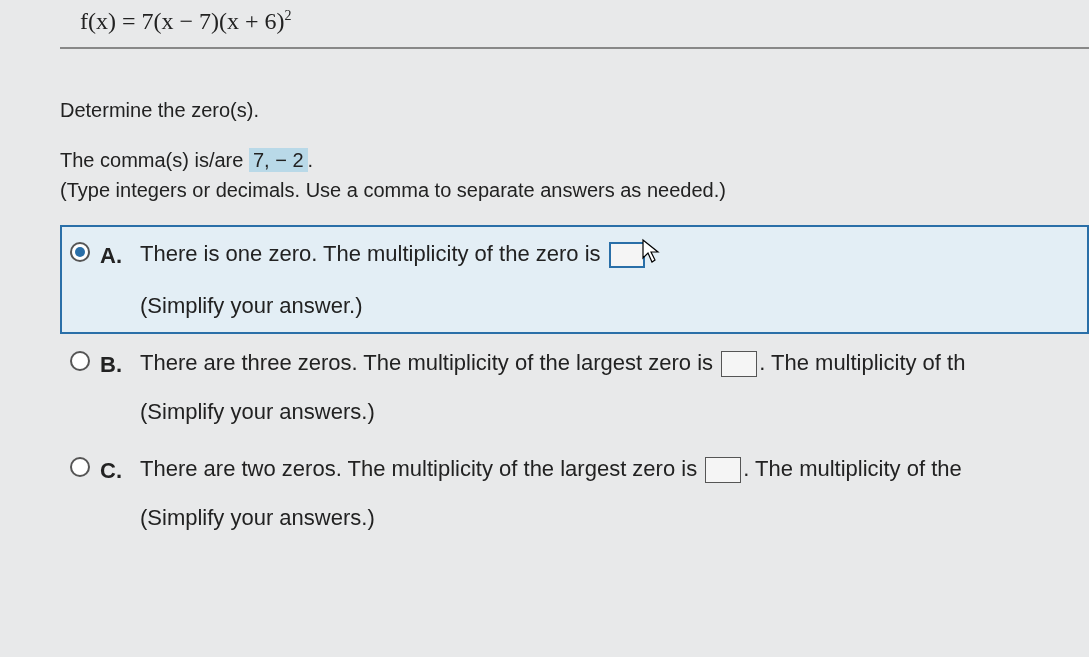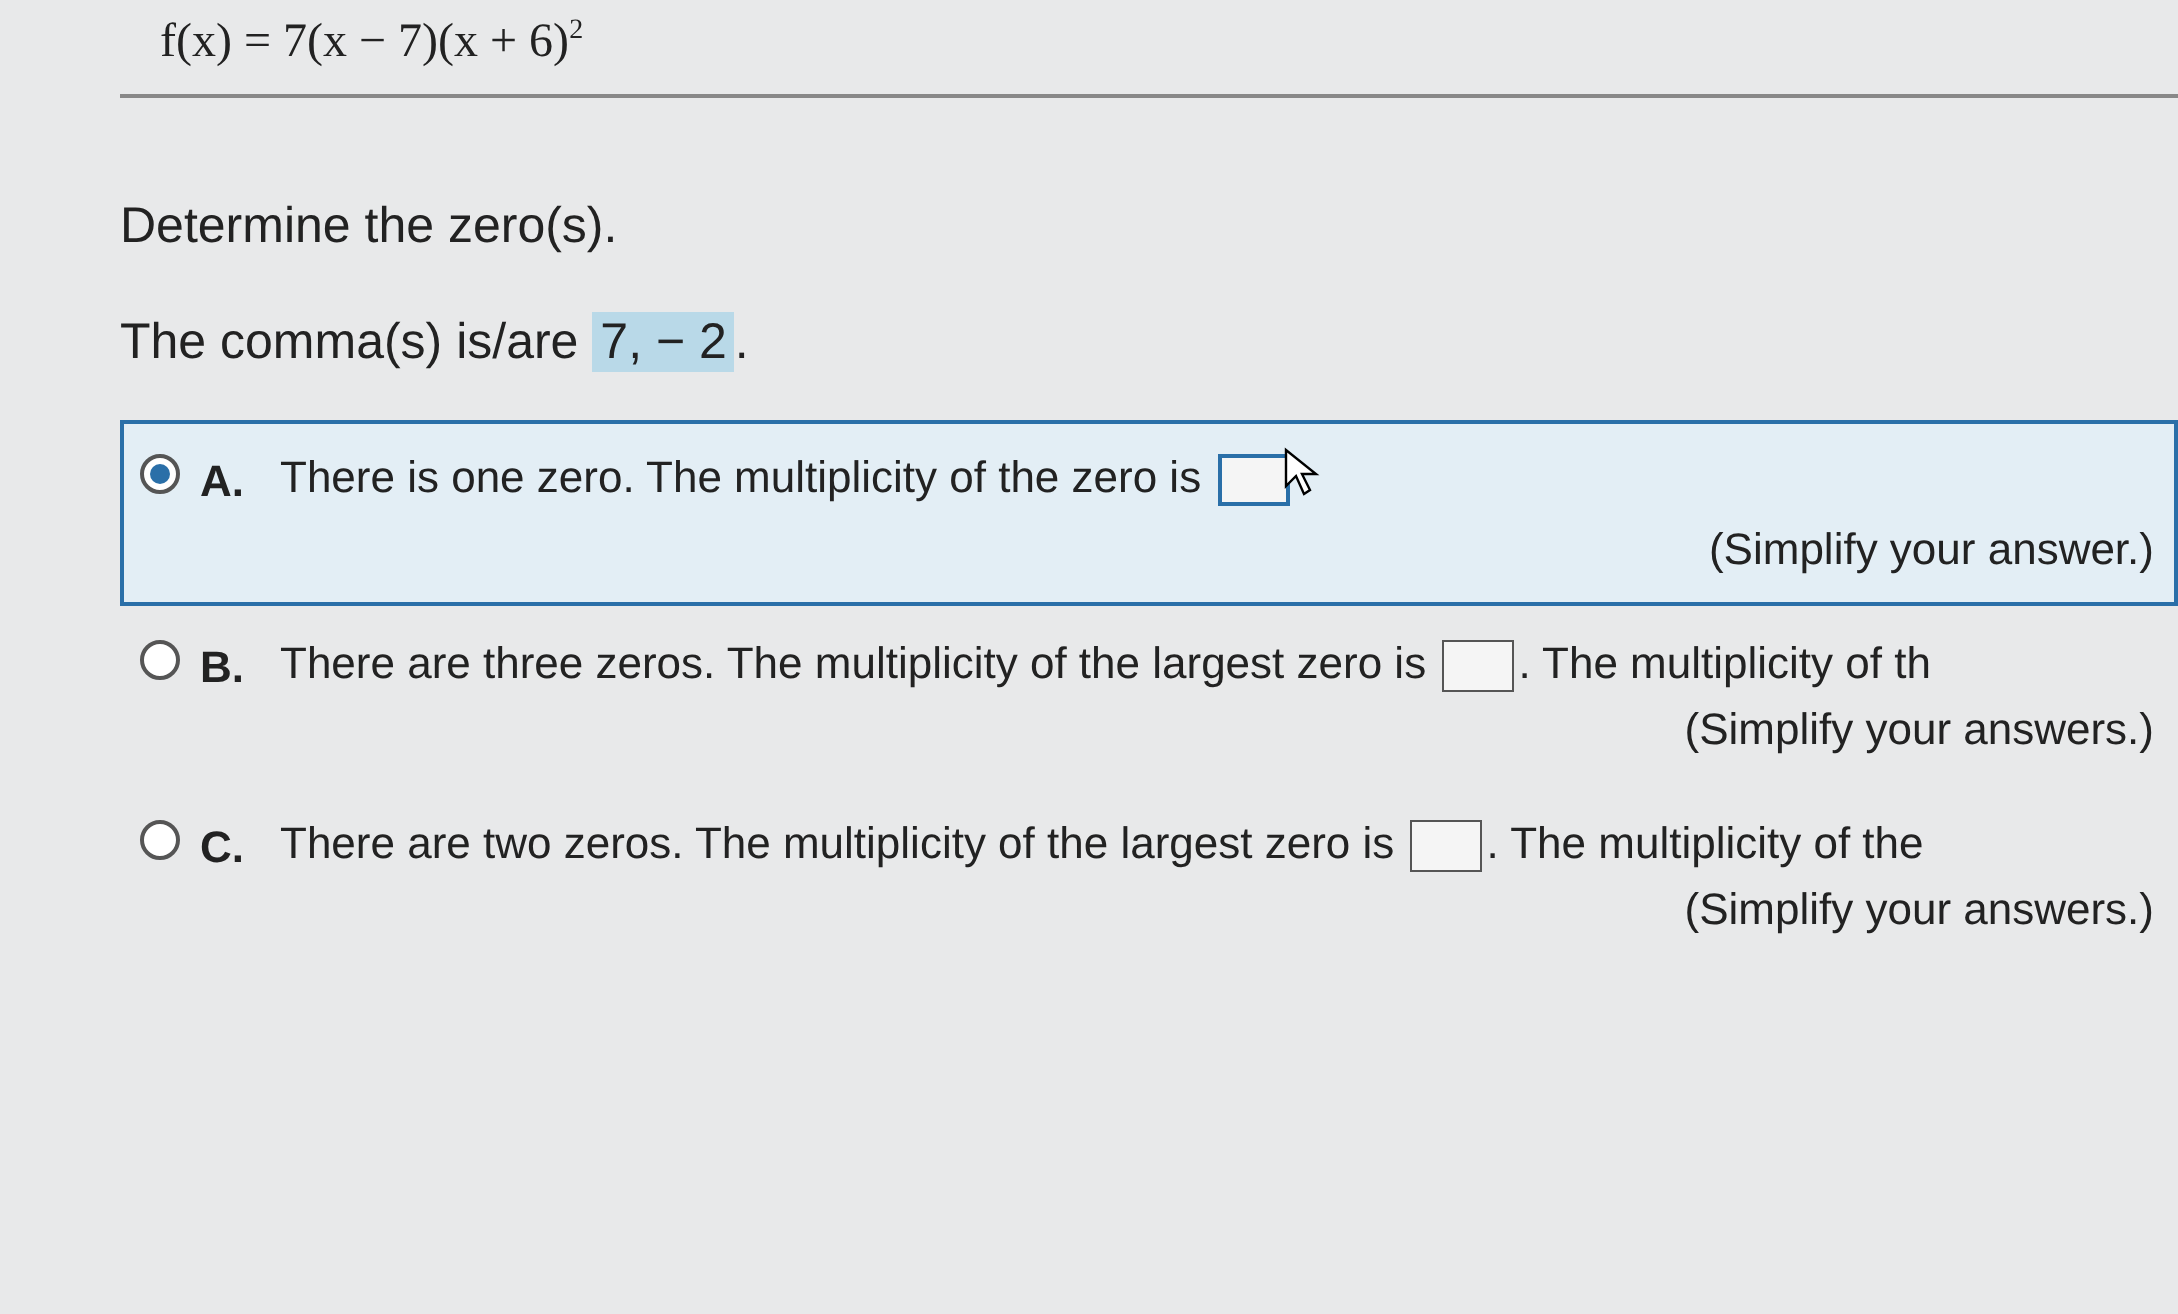--- a/index.html
+++ b/index.html
@@ -18,21 +18,21 @@
     font-size: 24px;
     padding: 8px 0 12px 20px;
     font-family: "Times New Roman", serif;
   }
   .equation sup { font-size: 14px; vertical-align: super; }
   .divider {
     border-top: 2px solid #888;
     margin: 0 0 46px 0;
   }
   .section {
-    font-size: 25px;
+    font-size: 20px;
     line-height: 1.5;
     margin-bottom: 18px;
   }
   .para { margin-bottom: 20px; }
   .hl {
     background: #b9d9e8;
     padding: 1px 4px;
   }
   .choices {
     margin-top: 14px;
@@ -83,38 +83,39 @@
     margin: 0 2px;
   }
   .blank.active {
     border: 2px solid #2a6fa8;
   }
   .cursor-icon {
     display: inline-block;
     margin-left: -6px;
     vertical-align: middle;
   }
-  .note { display:block; margin-top:0;text-align:right; }
+  .note { display:block; margin-top:16px; }
 </style>
 </head>
 <body>
 
 <div class="content">
 
   <div class="equation">
     <span>f(x) = 7(x − 7)(x + 6)</span><sup>2</sup>
   </div>
 
   <div class="divider"></div>
 
   <div class="section">
     <div class="para">Determine the zero(s).</div>
     <div class="para">
       <span>The comma(s) is/are</span>
       <span class="hl">7, − 2</span><span>.</span><br>
+      <span>(Type integers or decimals. Use a comma to separate answers as needed.)</span>
     </div>
   </div>
 
   <div class="choices">
 
     <div class="choice selected">
       <span class="radio checked"></span>
       <span class="letter">A.</span>
       <div class="choice-body">
         <span>There is one zero. The multiplicity of the zero is</span>

